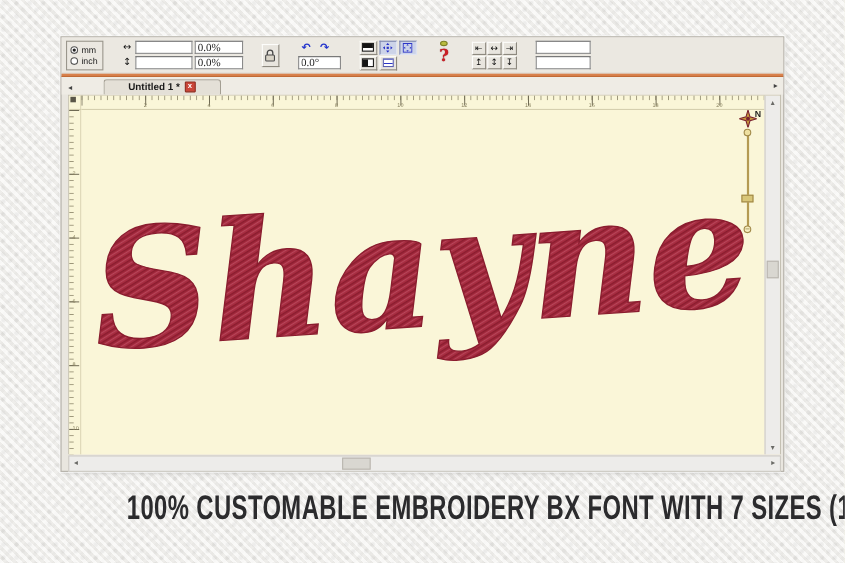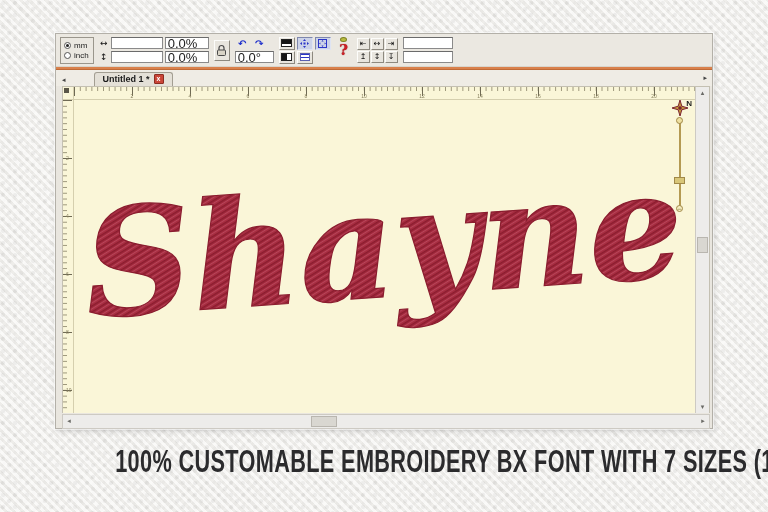--- a/index.html
+++ b/index.html
@@ -19,39 +19,39 @@
   
   .appwin {
     position:absolute; left:55px; top:33px; width:658px; height:396px;
     background:#e9e6df; border:1px solid #b3b0a8;
     box-shadow:0 0 0 1px rgba(255,255,255,.6), 1px 2px 5px rgba(0,0,0,.18);
   }
 
   
   .toolbar {
     height:33px; background:#ebe8e1; border-bottom:1px solid #d9d5cc;
-    display:flex; align-items:center; gap:5px; padding:2px 4px; font-size:8px; color:#222;
+    display:flex; align-items:center; gap:17px; padding:2px 4px; font-size:8px; color:#222;
   }
   .unitbox {
     border:1px solid #9a968c; background:#ebe8e1; padding:1px 4px 1px 3px;
     display:flex; flex-direction:column; gap:1px; height:27px; justify-content:center;
   }
   .radio-row { display:flex; align-items:center; gap:3px; cursor:default; }
   .radio {
     width:7px; height:7px; border-radius:50%; border:1px solid #555; background:#fff; position:relative;
   }
   .radio.checked::after {
     content:""; position:absolute; left:1px; top:1px; width:3px; height:3px; border-radius:50%; background:#222;
   }
   .dimgrid { display:flex; flex-direction:column; gap:2px; }
   .dimrow { display:flex; align-items:center; gap:2px; }
   .arrow-glyph { font-family:"DejaVu Sans",sans-serif; font-size:9px; color:#111; width:10px; text-align:center; }
   .tb-input {
     height:12px; border:1px solid #8a8a8a; border-top-color:#6b6b6b; background:#fff;
-    font-family:Liberation Sans, sans-serif; font-size:13px; padding:0 2px; color:#222;
+    font-family:Liberation Serif, serif; font-size:10px; padding:0 2px; color:#222;
   }
   .w52 { width:52px; } .w44 { width:44px; } .w36 { width:39px; } .w50 { width:50px; }
   .tb-btn {
     background:#e8e5de; border:1px solid; border-color:#fdfdfb #8d897f #8d897f #fdfdfb;
     display:flex; align-items:center; justify-content:center; cursor:default;
   }
   .lockbtn { width:16px; height:21px; }
   .undoredo-col { display:flex; flex-direction:column; gap:1px; }
   .ur-row { display:flex; gap:2px; }
   .ur-btn { width:15px; height:13px; font-family:"DejaVu Sans",sans-serif; font-size:10px; font-weight:bold; color:#2233cc; background:transparent; border:none; line-height:11px; }
@@ -72,21 +72,21 @@
   .poscol { display:flex; flex-direction:column; gap:2px; }
 
   
   .orange-sep { height:3px; background:#d9814c; border-bottom:1px solid #c06a36; }
   .tabbar { height:16px; background:#efece5; display:flex; align-items:flex-end; position:relative; padding:0 4px; }
   .tabnav { font-family:"DejaVu Sans",sans-serif; font-size:7px; color:#444; padding:0 2px 2px; }
   .tabnav.next { position:absolute; right:3px; bottom:2px; }
   .tab {
     display:flex; align-items:center; gap:4px; margin-left:26px;
     background:#e4e0d7; border:1px solid #a39e92; border-bottom:none;
-    border-radius:3px 3px 0 0; padding:1px 8px 2px; font-size:9px; font-weight:bold; color:#1a1a1a;
+    border-radius:3px 3px 0 0; padding:1px 22px 2px; font-size:9px; font-weight:bold; color:#1a1a1a;
   }
   .tabclose {
     width:10px; height:10px; background:#ca4638; border:1px solid #8d2c21; border-radius:1px;
     color:#fff; font-size:7px; line-height:8px; text-align:center; font-weight:bold;
   }
 
   
   .workarea {
     margin:0 2px 0 6px; height:327px; display:grid;
     grid-template-columns:11px 1fr 14px; grid-template-rows:13px 1fr;

